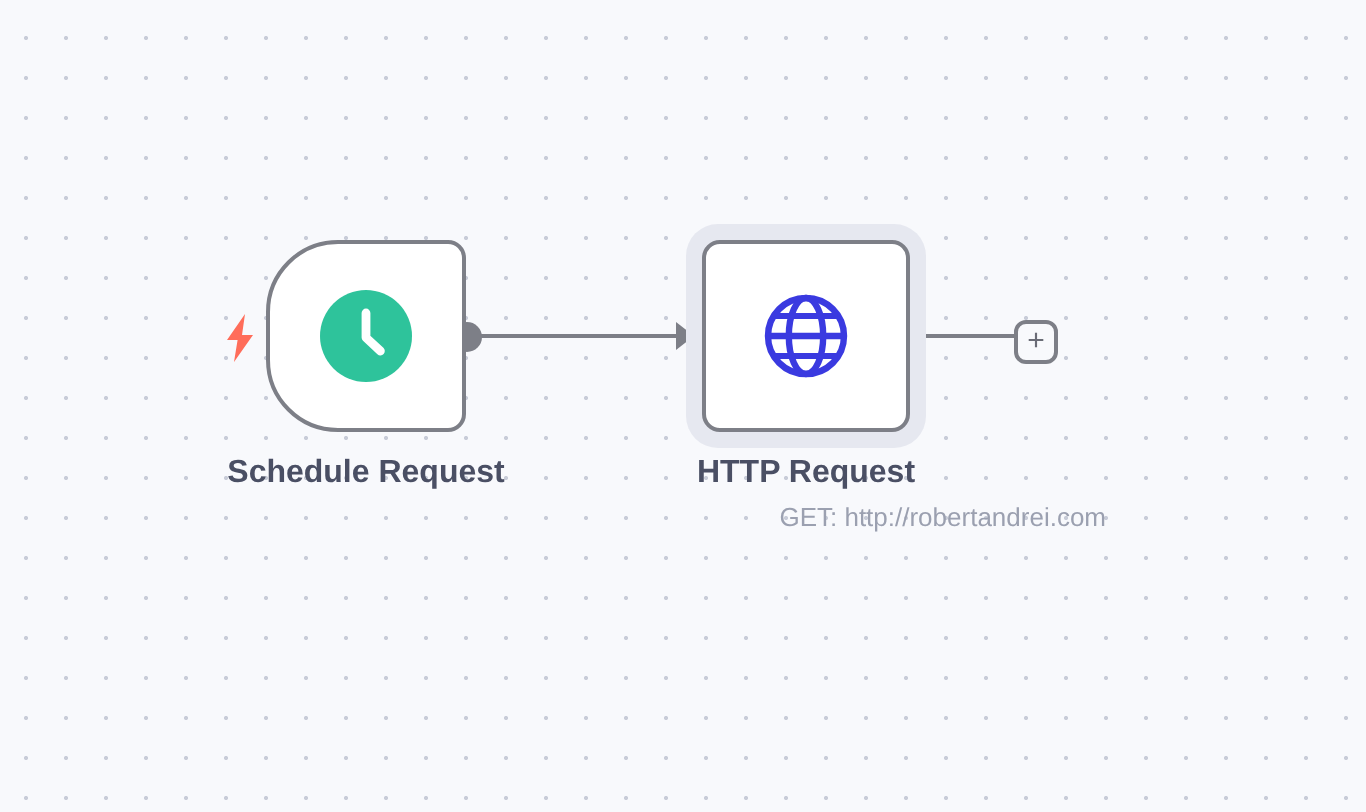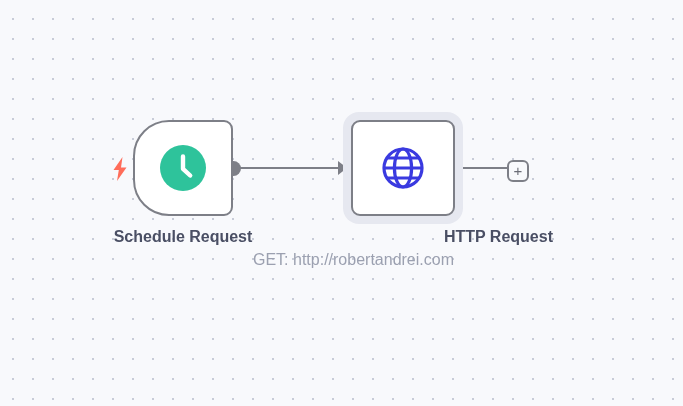--- a/index.html
+++ b/index.html
@@ -144,27 +144,27 @@
   .node-title {
     position: absolute;
     text-align: center;
     font-size: 16px;
     font-weight: bold;
     color: #4a4f64;
     white-space: nowrap;
   }
   .node-subtitle {
     position: absolute;
-    text-align: left;
-    font-size: 16px;
+    text-align: right;
+    font-size: 13px;
     color: #9ba0b0;
     white-space: nowrap;
   }
   #trigger-title { left: 33px; top: 228px; width: 300px; }
-  #http-title    { left: 253px; top: 228px; width: 300px; text-align: right; }
+  #http-title    { left: 253px; top: 228px; width: 300px; }
   #http-subtitle { left: 253px; top: 251px; width: 300px; }
 </style>
 </head>
 <body>
 
 <div id="canvas">
 
   <div class="port-dot" style="left:226px; top:161px;"></div>
   <div class="edge-line" style="left:240px; top:167px; width:100px;"></div>
   <div class="edge-arrow" style="left:338px; top:161px;"></div>

